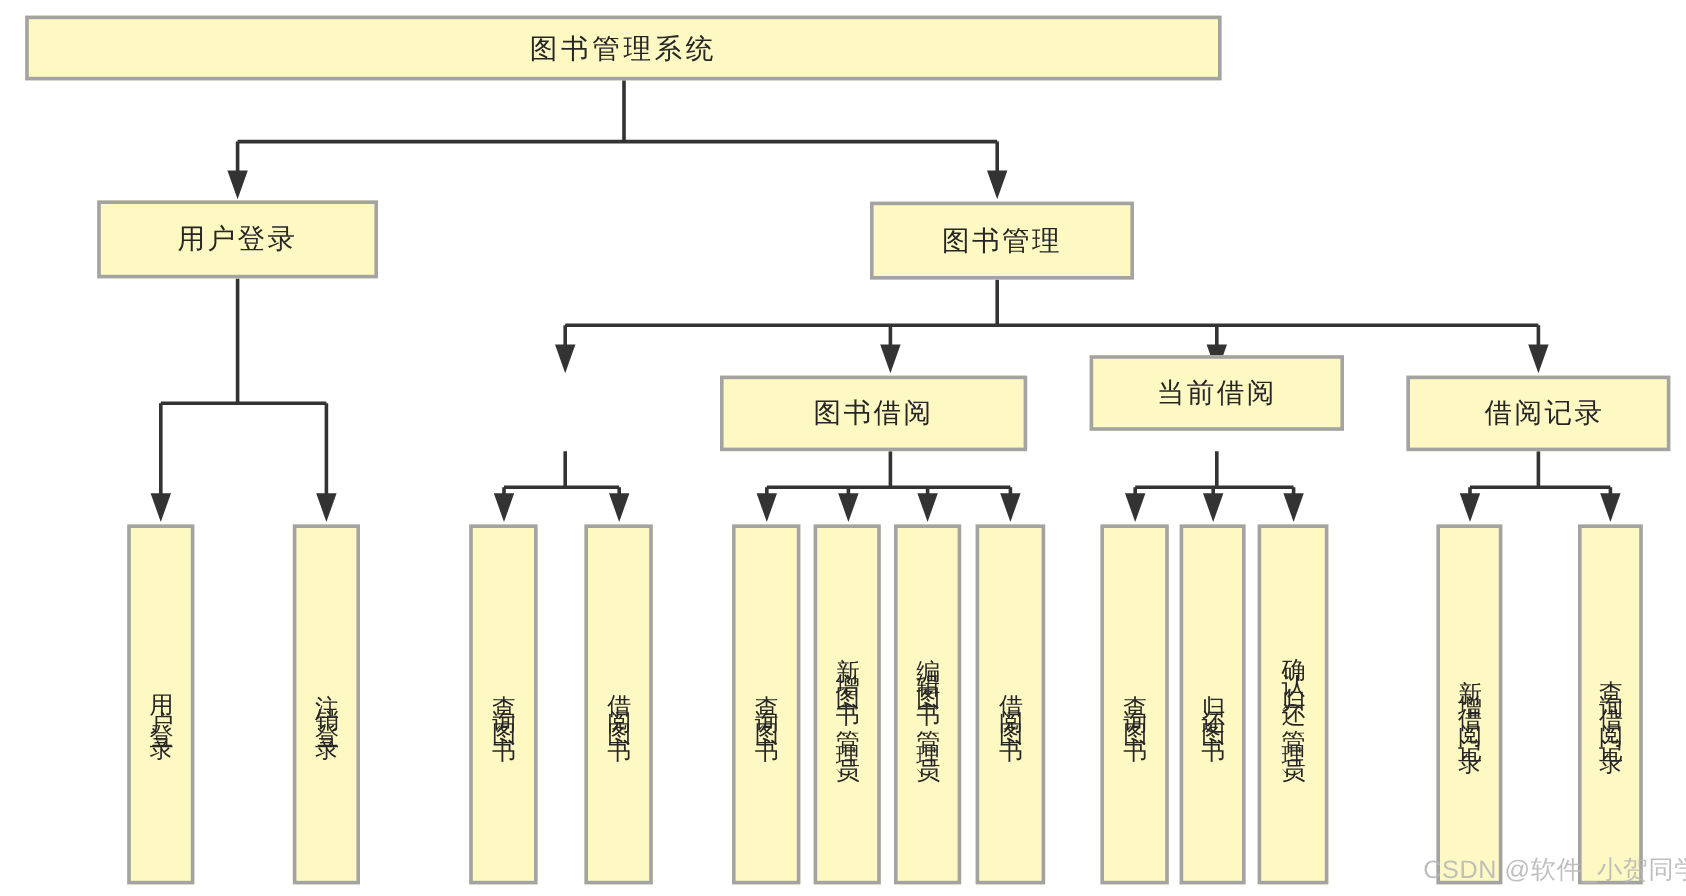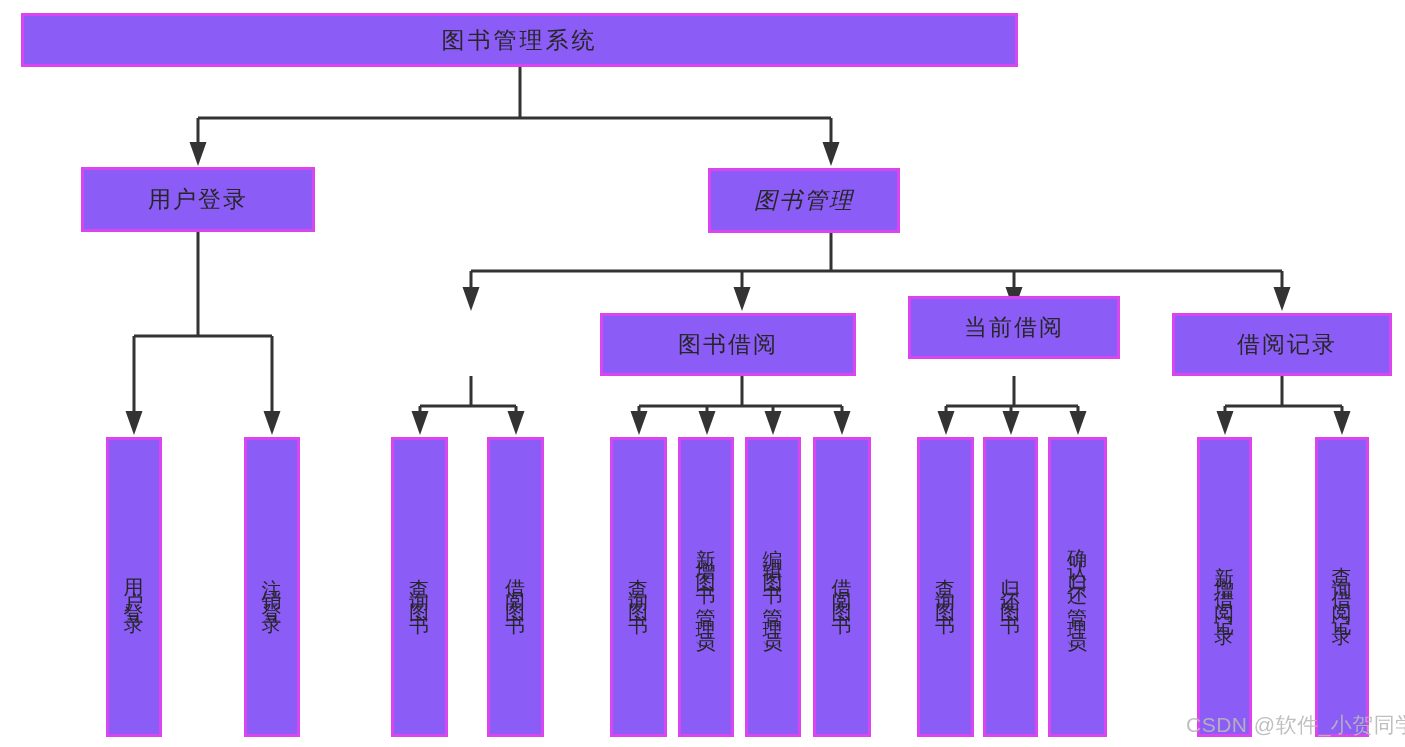--- a/index.html
+++ b/index.html
@@ -17,22 +17,22 @@
   }
   .connectors {
     position: absolute;
     left: 0;
     top: 0;
     pointer-events: none;
   }
   .node {
     position: absolute;
     box-sizing: border-box;
-    background: #8b5cf6;
-    border: 3px solid #d946ef;
+    background: #fef9c3;
+    border: 3px solid #a3a3a3;
     color: #262626;
     display: flex;
     align-items: center;
     justify-content: center;
     z-index: 2;
   }
   .hnode {
     font-size: 23px;
     letter-spacing: 2px;
     white-space: nowrap;
@@ -125,21 +125,21 @@
       <use href="#ah" x="1011" y="435"></use>
       <use href="#ah" x="1078" y="435"></use>
       <use href="#ah" x="1225" y="435"></use>
       <use href="#ah" x="1342" y="435"></use>
     </g>
   </svg>
 
   <div class="node hnode root-node" style="left:21px; top:13px; width:997px; height:54px;">图书管理系统</div>
 
   <div class="node hnode" style="left:81px; top:167px; width:234px; height:65px;">用户登录</div>
-  <div class="node hnode" style="left:708px; top:168px; width:192px; height:65px;font-style:italic;">图书管理</div>
+  <div class="node hnode" style="left:725px; top:168px; width:220px; height:65px;">图书管理</div>
 
   <div class="node hnode" style="left:600px; top:313px; width:256px; height:63px;">图书借阅</div>
   <div class="node hnode" style="left:908px; top:296px; width:212px; height:63px;">当前借阅</div>
   <div class="node hnode" style="left:1172px; top:313px; width:220px; height:63px;padding-left:10px;">借阅记录</div>
 
   <div class="node leaf" style="left:106px; width:56px;">用户登录</div>
   <div class="node leaf" style="left:244px; width:56px;">注销登录</div>
 
   <div class="node leaf" style="left:391px; width:57px;">查询图书</div>
   <div class="node leaf" style="left:487px; width:57px;">借阅图书</div>

